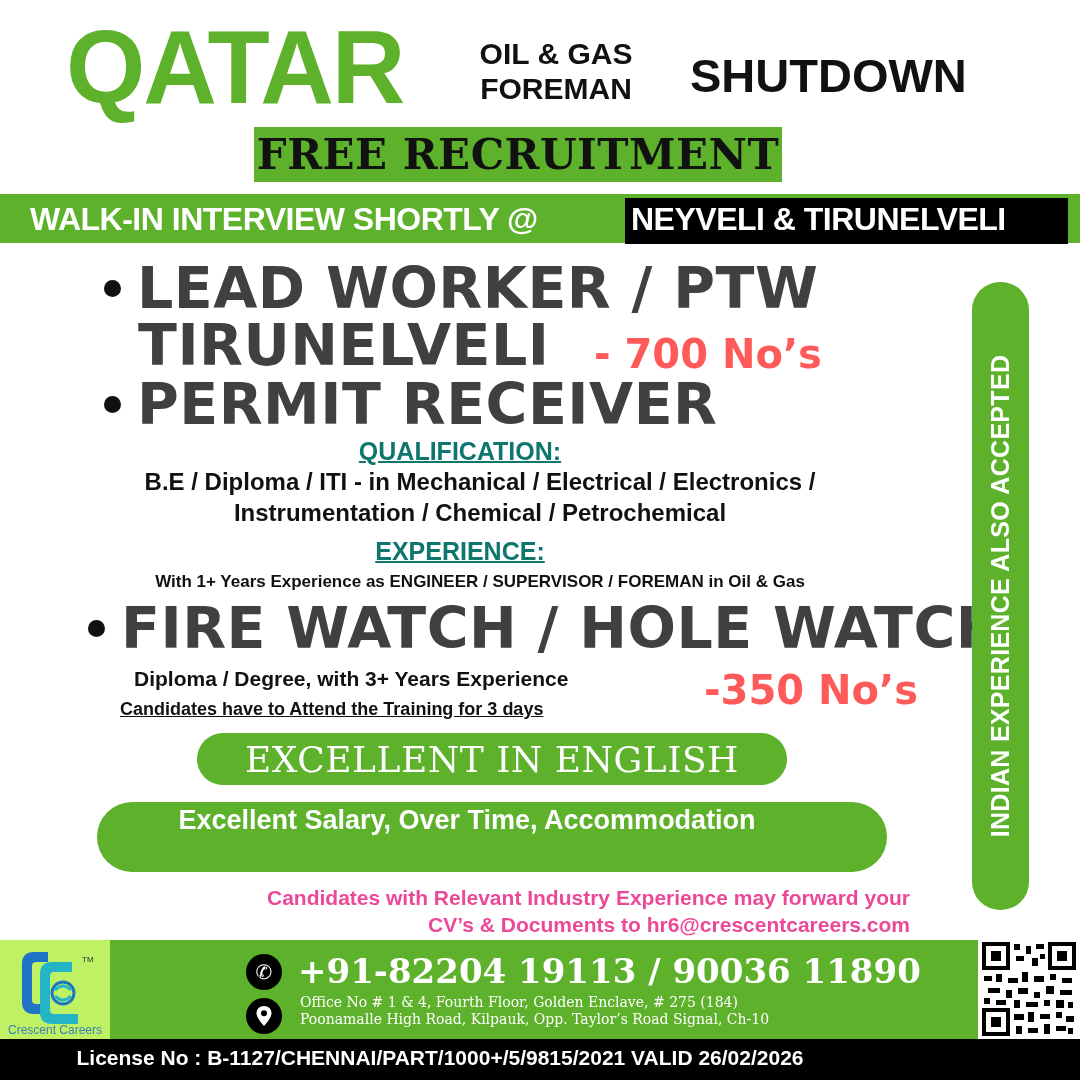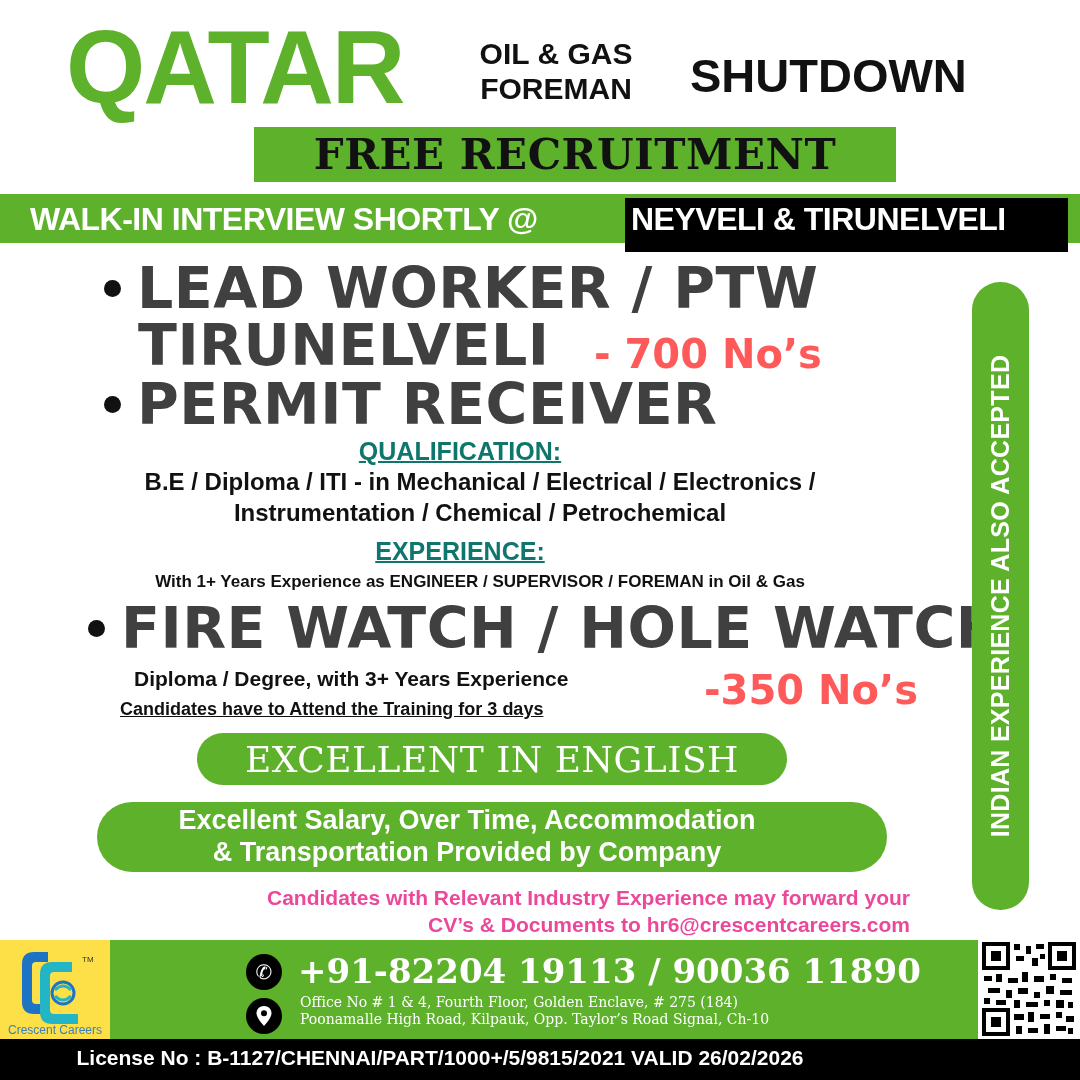--- a/index.html
+++ b/index.html
@@ -4,26 +4,26 @@
 <style>
   * { margin: 0; padding: 0; box-sizing: border-box; }
   html, body { width: 1080px; height: 1080px; background: #ffffff; overflow: hidden; }
   body { position: relative; font-family: "Liberation Sans", sans-serif; color: #000; }
   .abs { position: absolute; }
 
   .qatar { left: 66px; top: 12px; font-family: "Liberation Sans", sans-serif; font-weight: 700; font-size: 104px; line-height: 110px; color: #5db12b; letter-spacing: -2px; transform: scaleX(0.98); transform-origin: left; }
   .oilgas { left: 462px; top: 36px; width: 188px; text-align: center; font-weight: 700; font-size: 30px; line-height: 35px; color: #111; }
   .shutdown { left: 690px; top: 50px; font-weight: 700; font-size: 47px; line-height: 52px; color: #111; }
 
-  .free-box { left: 254px; top: 127px; width: 642px; height: 55px; background: #5db12b; display: flex; align-items: center; justify-content: center; }
+  .free-box { left: 254px; top: 127px; width: 528px; height: 55px; background: #5db12b; display: flex; align-items: center; justify-content: center; }
   .free-box span { font-family: "DejaVu Serif", serif; font-weight: 700; font-size: 42px; color: #111; letter-spacing: 0.5px; }
 
   .walkin-bar { left: 0; top: 194px; width: 1080px; height: 49px; background: #5db12b; }
   .walkin-text { left: 30px; top: 199px; font-weight: 700; font-size: 32px; line-height: 40px; color: #fff; letter-spacing: -0.5px; }
-  .walkin-loc { left: 625px; top: 198px; width: 443px; height: 54px; background: #000; color: #fff; font-weight: 700; font-size: 32px; line-height: 42px; padding-left: 6px; letter-spacing: -0.5px; }
+  .walkin-loc { left: 625px; top: 198px; width: 443px; height: 46px; background: #000; color: #fff; font-weight: 700; font-size: 32px; line-height: 42px; padding-left: 6px; letter-spacing: -0.5px; }
 
   .job { font-family: "DejaVu Sans", sans-serif; font-weight: 700; font-size: 57px; line-height: 56px; color: #404040; letter-spacing: 0.5px; }
   .bullet { display: inline-block; width: 17px; height: 17px; background: #111; border-radius: 50%; vertical-align: middle; margin-right: 16px; position: relative; top: -4px; }
   .job1 { left: 104px; top: 260px; }
   .job1b { left: 138px; top: 317px; }
   .job2 { left: 104px; top: 376px; }
   .count { font-family: "DejaVu Sans", sans-serif; font-weight: 700; color: #ff5a5a; font-size: 40px; line-height: 48px; }
   .count1 { left: 594px; top: 330px; }
 
   .section-h { left: 0; width: 920px; text-align: center; font-weight: 700; font-size: 25px; line-height: 30px; color: #0f766e; text-decoration: underline; text-decoration-thickness: 2px; }
@@ -42,21 +42,21 @@
 
   .benefit-pill { left: 97px; top: 802px; width: 790px; height: 70px; background: #5db12b; border-radius: 35px; }
   .benefit-text { left: 97px; top: 804px; width: 740px; text-align: center; font-weight: 700; font-size: 27px; line-height: 32px; color: #fff; }
 
   .cv-text { left: 120px; top: 884px; width: 790px; text-align: right; font-weight: 700; font-size: 21px; line-height: 27px; color: #ec4899; }
 
   .side-pill { left: 972px; top: 282px; width: 57px; height: 628px; background: #5db12b; border-radius: 28px; }
   .side-text { left: 1000px; top: 596px; width: 600px; transform: translate(-50%, -50%) rotate(-90deg); text-align: center; font-weight: 700; font-size: 25px; color: #fff; white-space: nowrap; letter-spacing: 0.3px; }
 
   .footer-green { left: 110px; top: 940px; width: 868px; height: 99px; background: #5db12b; }
-  .logo-box { left: 0; top: 940px; width: 110px; height: 99px; background: #fde047; }
+  .logo-box { left: 0; top: 940px; width: 110px; height: 99px; background: #bef264; }
   .qr-box { left: 978px; top: 940px; width: 102px; height: 99px; background: #fff; }
   .license-bar { left: 0; top: 1039px; width: 1080px; height: 41px; background: #000; }
   .license-text { left: 0; top: 1039px; width: 900px; text-align: center; color: #fff; font-weight: 700; font-size: 21px; line-height: 38px; padding-right: 20px; }
 
   .phone-icon { left: 246px; top: 954px; width: 36px; height: 36px; background: #000; border-radius: 50%; display: flex; align-items: center; justify-content: center; color: #fff; font-size: 20px; }
   .pin-icon { left: 246px; top: 998px; width: 36px; height: 36px; background: #000; border-radius: 50%; display: flex; align-items: center; justify-content: center; }
   .phone-text { left: 298px; top: 948px; font-family: "DejaVu Serif", serif; font-weight: 700; font-size: 34px; line-height: 46px; color: #fff; }
   .addr-text { left: 300px; top: 994px; font-family: "DejaVu Serif", serif; font-size: 14px; line-height: 17px; color: #fff; }
 </style>
 </head>
@@ -101,21 +101,20 @@
 <div class="abs fw-t1">Diploma  / Degree,  with 3+ Years Experience</div>
 <div class="abs fw-t2">Candidates have to Attend the Training for 3 days</div>
 <div class="abs count count2">-350 No’s</div>
 
 <div class="abs eng-pill">
   <span>EXCELLENT IN ENGLISH</span>
 </div>
 <div class="abs benefit-pill"></div>
 <div class="abs benefit-text">
   <div>Excellent Salary, Over Time, Accommodation</div>
-  <div>&amp; Transportation Provided by Company</div>
 </div>
 
 <div class="abs cv-text">
   <div>Candidates with Relevant Industry Experience may forward your</div>
   <div>CV’s &amp; Documents to hr6@crescentcareers.com</div>
 </div>
 
 <div class="abs side-pill"></div>
 <div class="abs side-text">INDIAN EXPERIENCE ALSO ACCEPTED</div>
 

